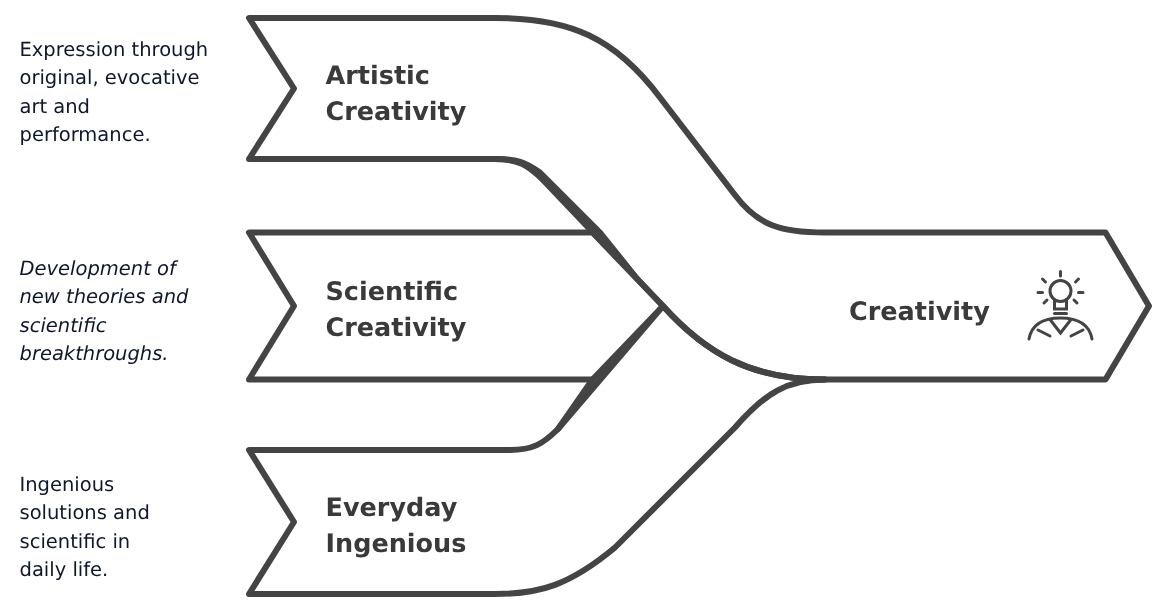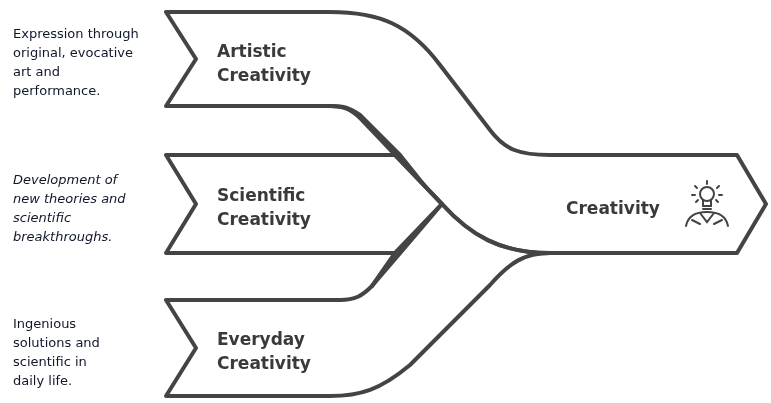--- a/index.html
+++ b/index.html
@@ -50,14 +50,14 @@
     <path d="M686,226 C688,215 697,212 707,212 C717,212 726,215 728,226"></path>
     <path d="M700,213 L707,222 L714,213 M692,220 L700,224 M722,220 L714,224"></path>
   </g>
 </svg>
 
 <div class="label" style="left:217px;top:39px;">Artistic
 Creativity</div>
 <div class="label" style="left:217px;top:183px;">Scientific
 Creativity</div>
 <div class="label" style="left:217px;top:327px;">Everyday
-Creativity</div>
+Ingenious</div>
 <div class="label" style="left:566px;top:196px;">Creativity</div>
 
 </body></html>

